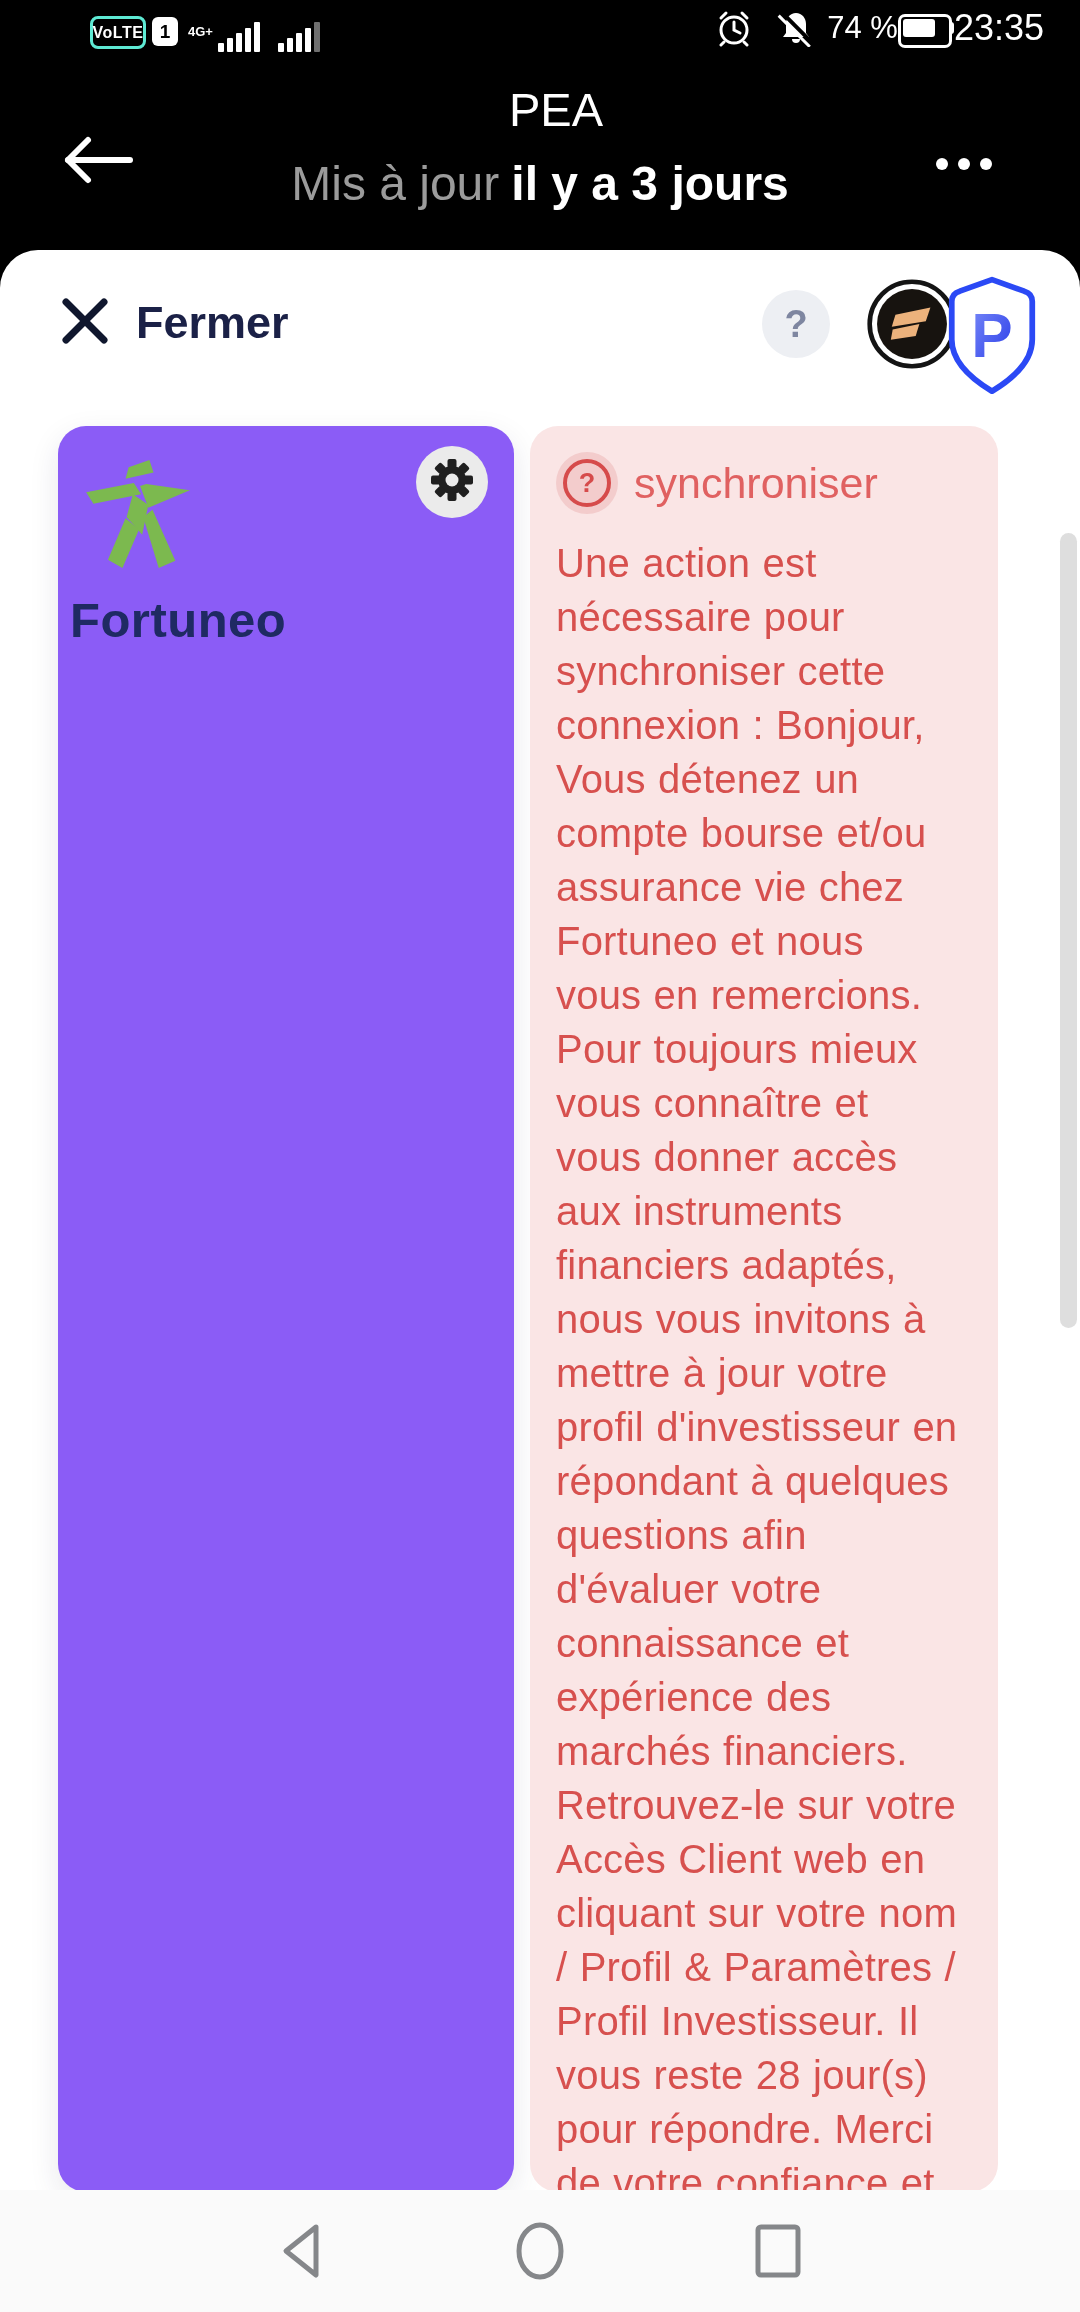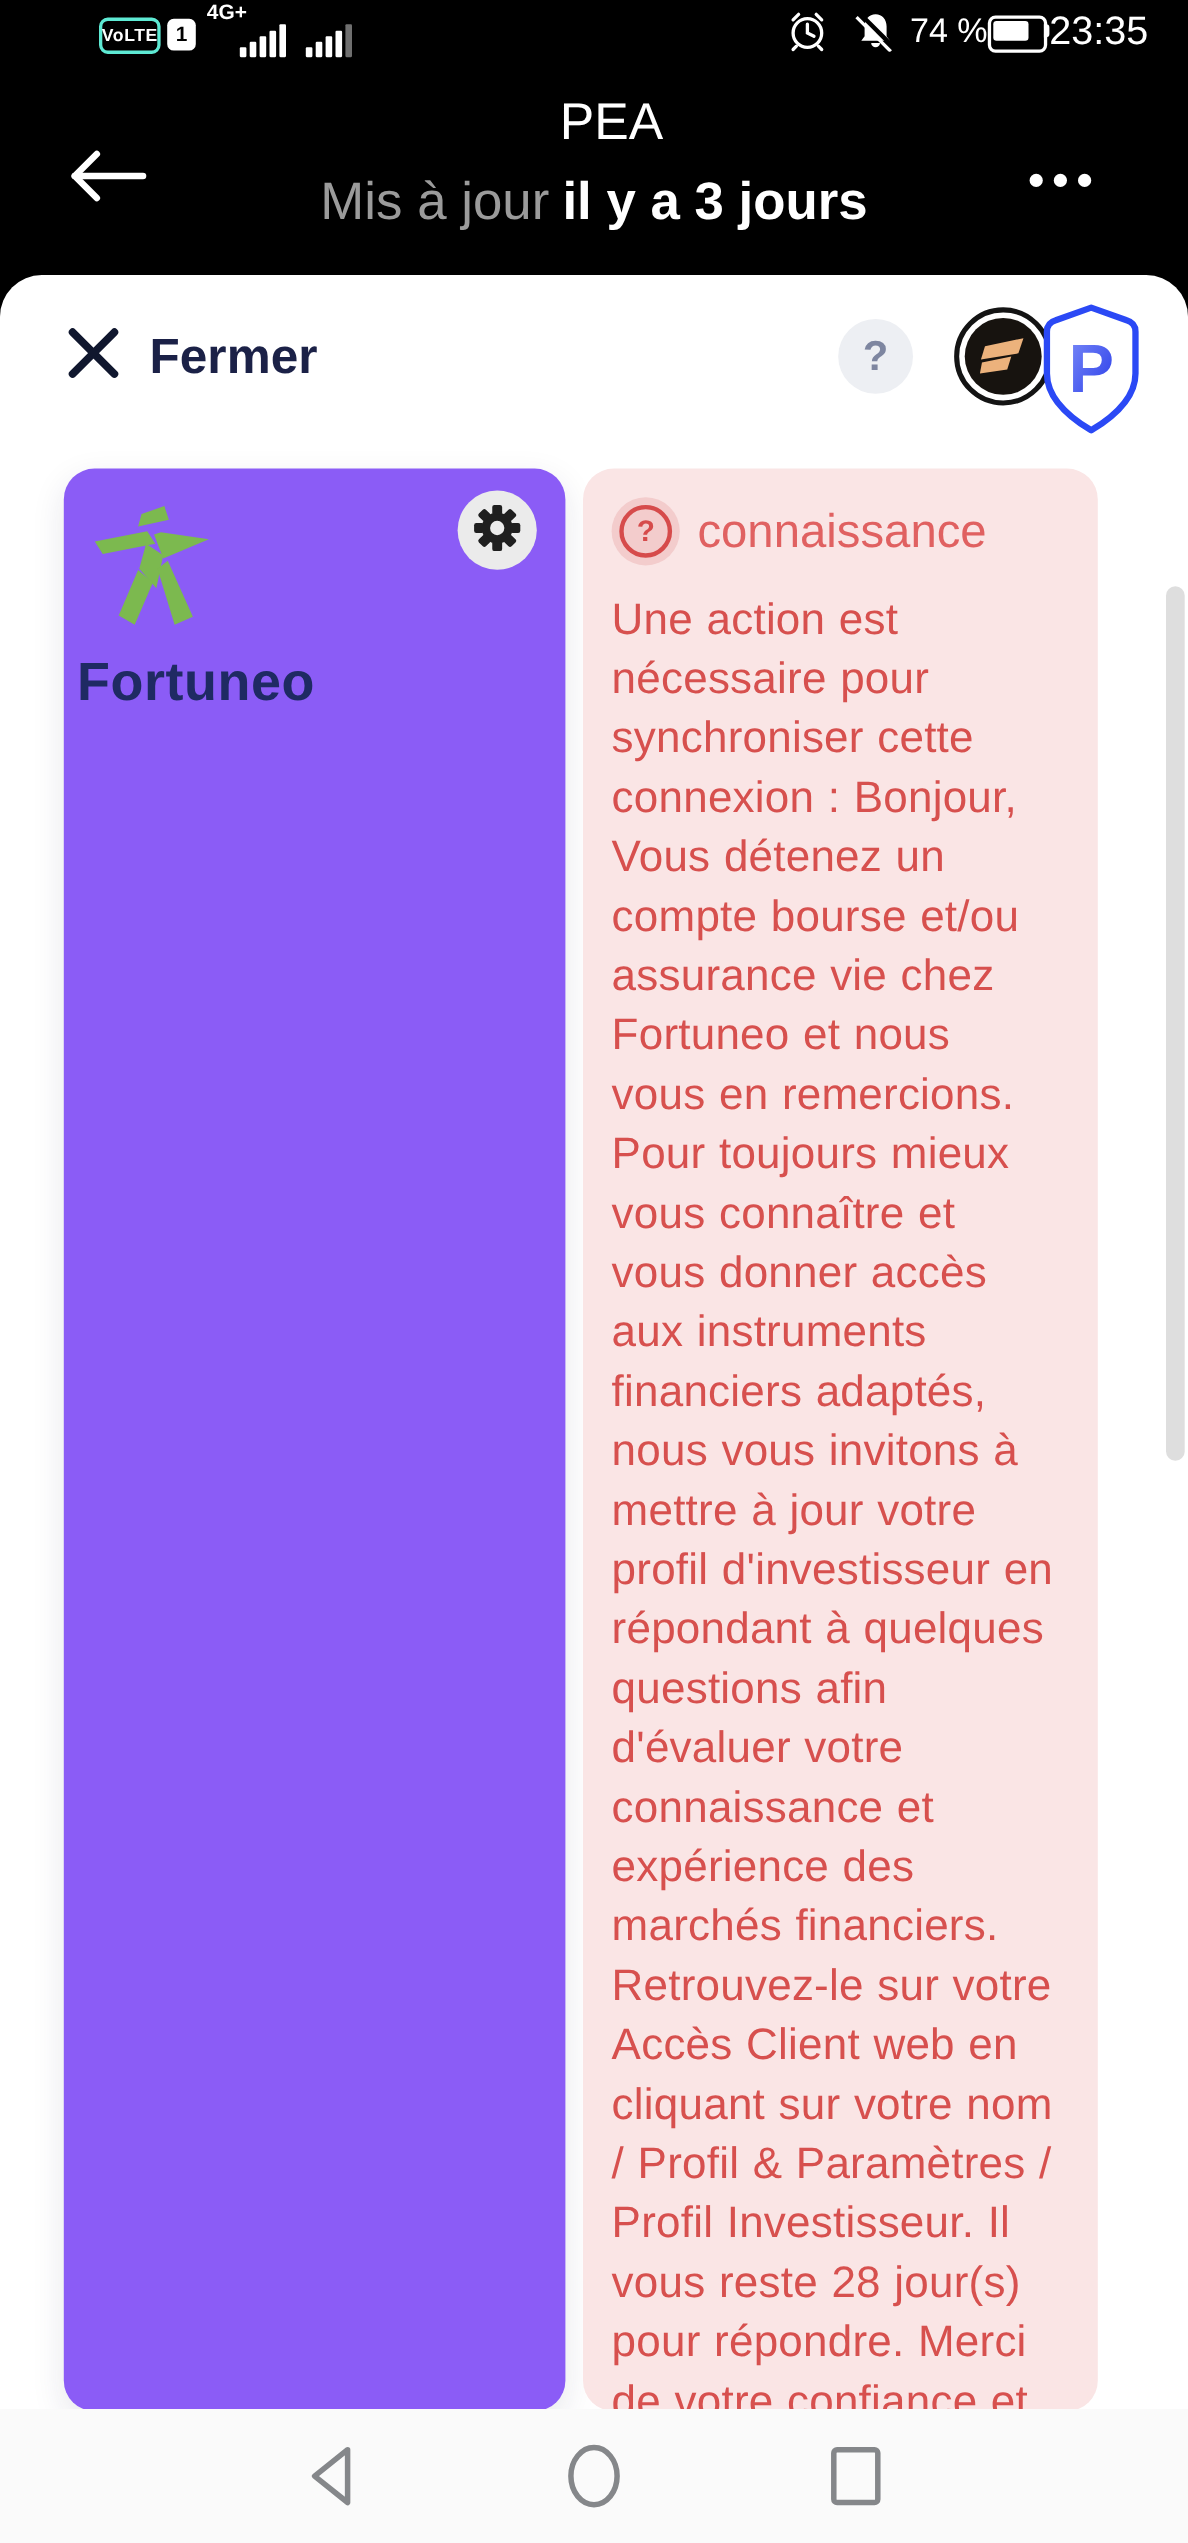--- a/index.html
+++ b/index.html
@@ -7,21 +7,21 @@
           font-family:"Liberation Sans","DejaVu Sans",sans-serif;}
 
   
   .statusbar{position:absolute;top:0;left:0;width:1080px;height:56px;color:#fff;}
   .volte{position:absolute;left:90px;top:16px;width:50px;height:27px;border:3px solid #5eead4;
          border-radius:8px;display:flex;align-items:center;justify-content:center;
          font-size:16px;font-weight:bold;letter-spacing:.5px;}
   .sim{position:absolute;left:152px;top:17px;width:26px;height:29px;background:#fff;color:#000;
        border-radius:6px 6px 6px 6px;display:flex;align-items:center;justify-content:center;
        font-size:19px;font-weight:bold;}
-  .net{position:absolute;left:188px;top:1px;font-size:19px;font-weight:bold;}
+  .net{position:absolute;left:188px;top:24px;font-size:13px;font-weight:bold;}
   .bars{position:absolute;display:flex;align-items:flex-end;gap:3px;}
   .bars i{display:block;width:6px;background:#fff;border-radius:1px;}
   .bars1{left:218px;top:22px;height:30px;}
   .bars2{left:278px;top:22px;height:30px;}
   .bars .muted{background:#6f6f6f;}
   .sb-right{position:absolute;right:36px;top:0;height:56px;display:flex;align-items:center;}
   .pct{font-size:31px;}
   .clock{font-size:36px;}
   .batt{position:relative;width:56px;height:28px;}
   .batt .shell{position:absolute;left:0;top:0;width:48px;height:28px;border:3px solid #fff;border-radius:7px;}
@@ -215,21 +215,21 @@
         </span>
       </div>
       <div class="bank-name">Fortuneo</div>
     </div>
 
     <div class="error-card">
       <div class="err-head">
         <span class="err-icon">
           <b>?</b>
         </span>
-        <span class="err-title">connaissance</span>
+        <span class="err-title">synchroniser</span>
       </div>
       <div class="err-body">Une action est nécessaire pour synchroniser cette connexion : Bonjour, Vous détenez un compte bourse et/ou assurance vie chez Fortuneo et nous vous en remercions. Pour toujours mieux vous connaître et vous donner accès aux instruments financiers adaptés, nous vous invitons à mettre à jour votre profil d'investisseur en répondant à quelques questions afin d'évaluer votre connaissance et expérience des marchés financiers. Retrouvez-le sur votre Accès Client web en cliquant sur votre nom / Profil &amp; Paramètres / Profil Investisseur. Il vous reste 28 jour(s) pour répondre. Merci de votre confiance et à</div>
     </div>
 
   </div>
 
   <div class="vscroll"></div>
 
   <div class="navbar">
     <span class="nav-ic">

